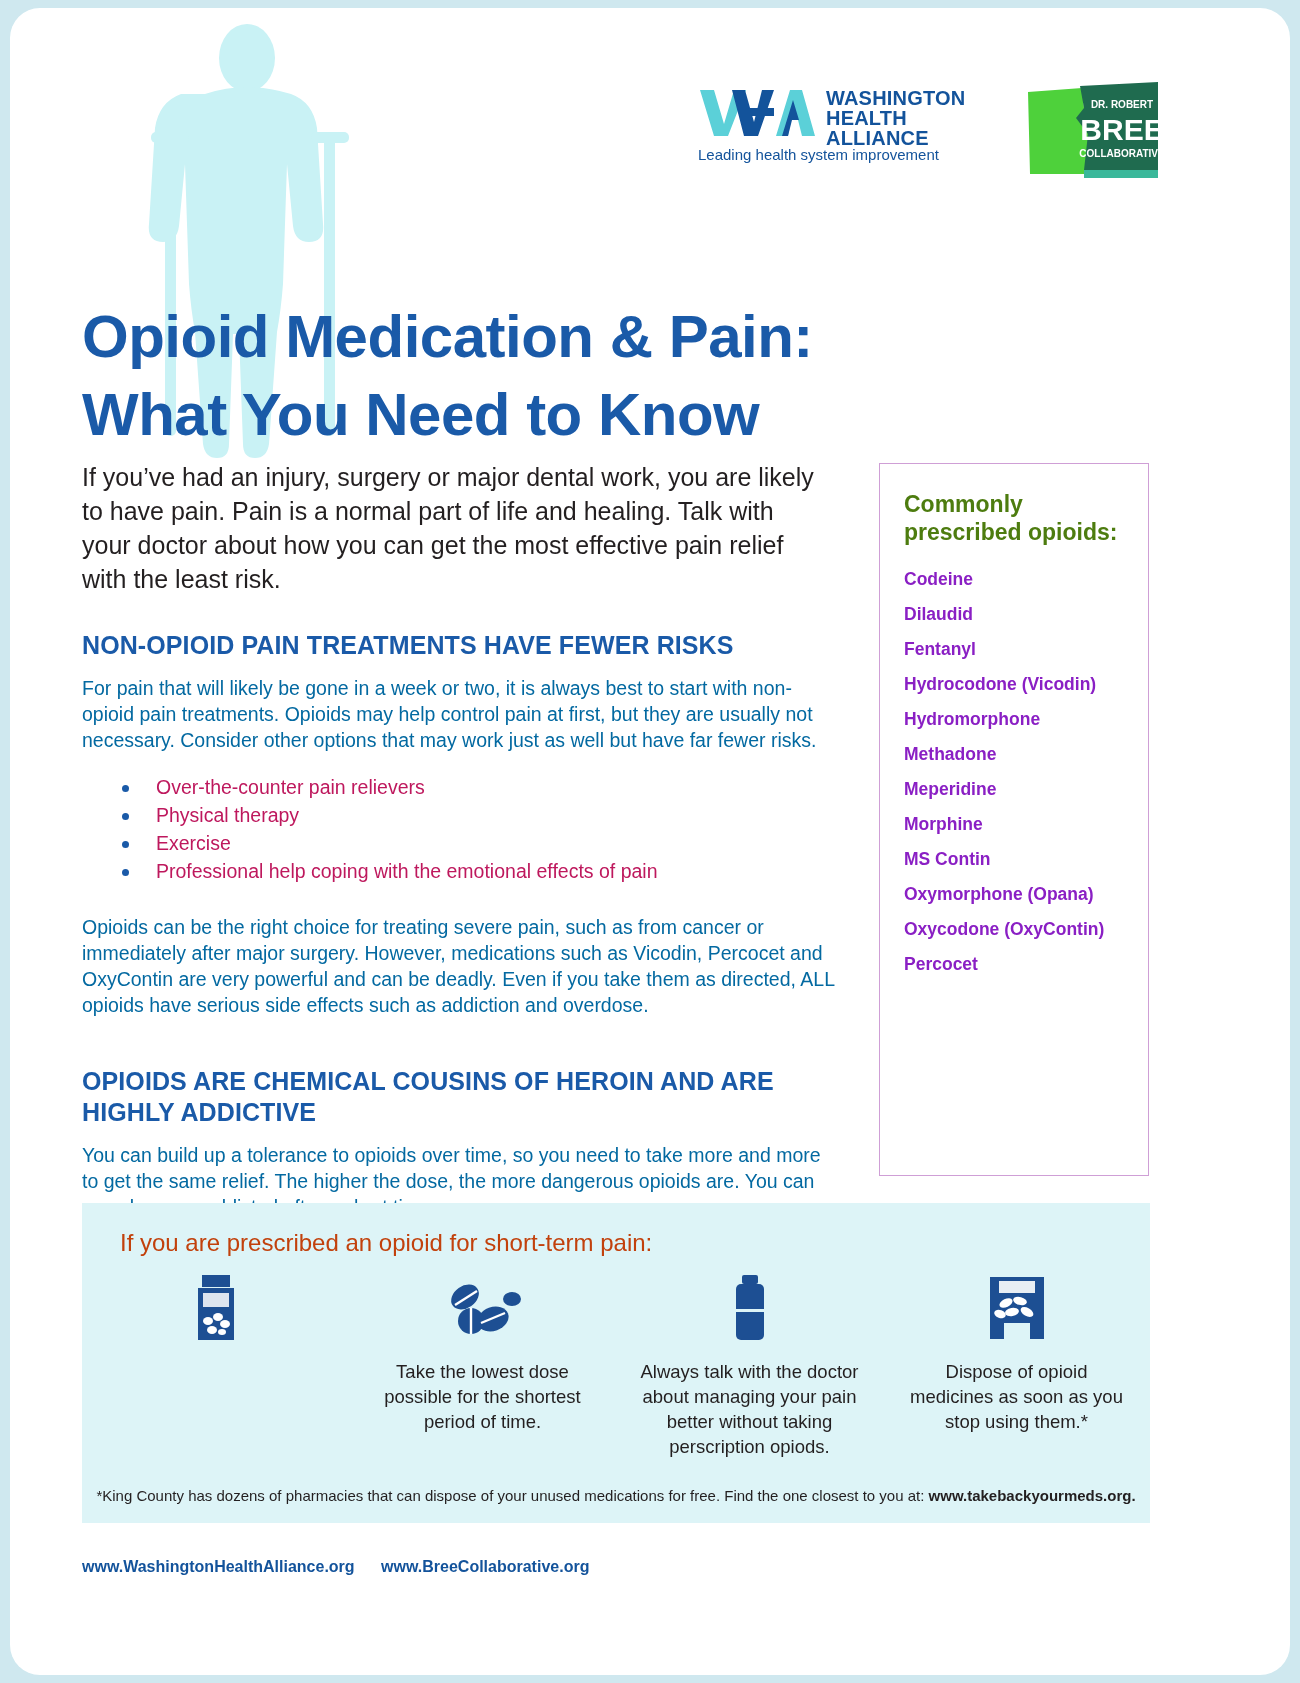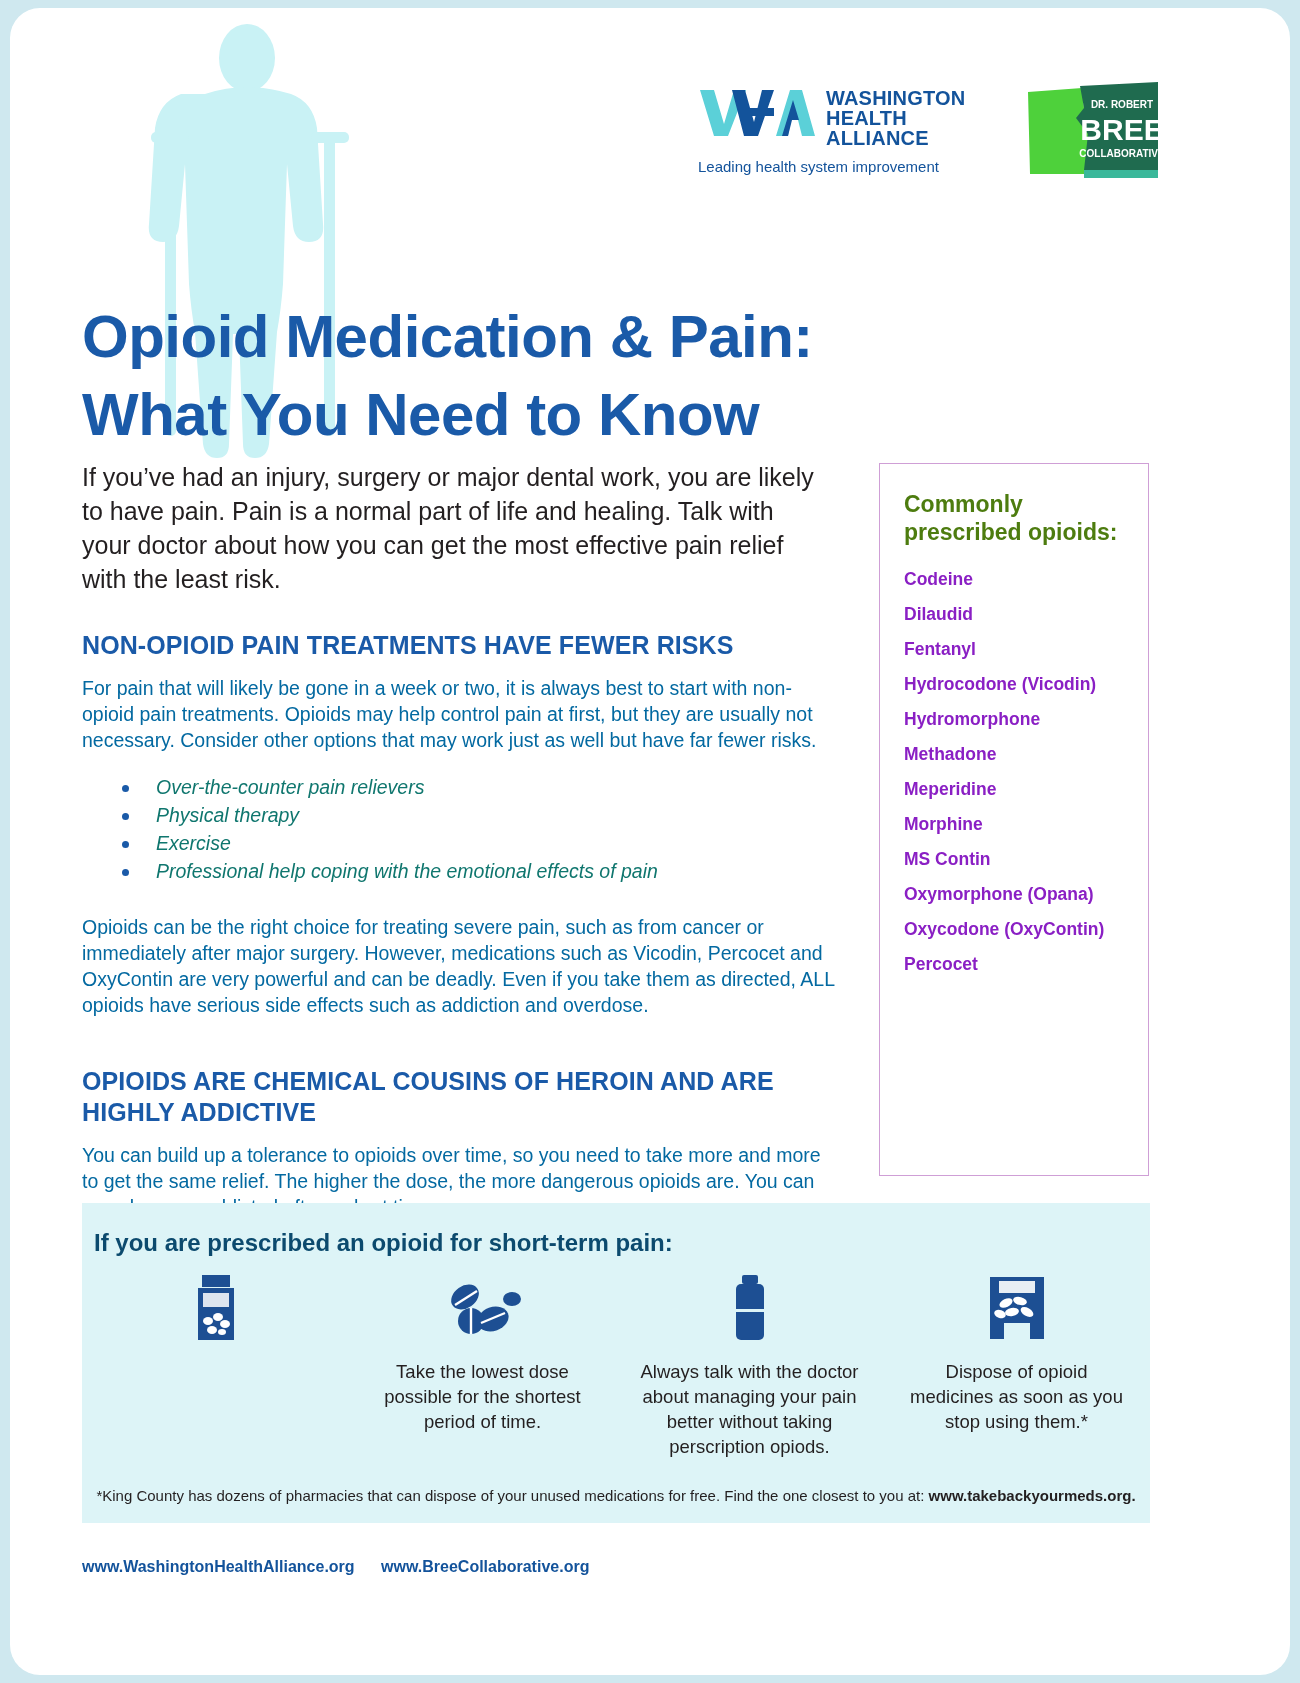--- a/index.html
+++ b/index.html
@@ -21,21 +21,21 @@
   .silhouette{position:absolute;left:125px;top:8px;width:230px;height:455px;pointer-events:none;}
   .silhouette svg{display:block;width:100%;height:100%;}
 
   
   .logos{position:absolute;top:66px;left:0;width:1280px;height:110px;}
   .wha-logo{position:absolute;left:688px;top:12px;width:235px;height:100px;}
   .wha-mark{position:relative;width:118px;height:54px;}
   .wha-mark svg{display:block;}
   .wha-words{position:absolute;left:128px;top:2px;color:#13539b;font-weight:bold;
     font-size:20px;line-height:20px;letter-spacing:.2px;}
-  .wha-tag{position:absolute;left:0;top:72px;color:#13539b;font-size:15px;
+  .wha-tag{position:absolute;left:0;top:60px;color:#13539b;font-size:15px;
     font-family:"Liberation Sans", sans-serif;font-style:normal;white-space:nowrap;}
   .bree-logo{position:absolute;left:1000px;top:4px;width:150px;height:104px;}
   .bree-logo svg{display:block;}
 
   
   .title{
     position:absolute;left:72px;top:250px;width:900px;
     color:#1a5aa8;font-weight:bold;font-size:60px;line-height:78px;
     letter-spacing:-0.5px;
   }
@@ -48,22 +48,22 @@
   }
   h2.sec{
     color:#1a5aa8;font-weight:bold;font-size:25px;line-height:31px;
     margin:0 0 14px 0;letter-spacing:.1px;
   }
   p.body{
     color:#0369a1;font-size:19.5px;line-height:26px;margin:0 0 22px 0;width:756px;
   }
   ul.bullets{list-style:none;margin:0 0 30px 0;padding:0;}
   ul.bullets li{
-    position:relative;color:#0f766e;font-size:19.5px;line-height:25px;
-    padding-left:74px;margin-bottom:3px;font-style:italic;
+    position:relative;color:#be185d;font-size:19.5px;line-height:25px;
+    padding-left:74px;margin-bottom:3px;
   }
   ul.bullets li:before{
     content:"";position:absolute;left:40px;top:10px;width:7px;height:7px;
     border-radius:50%;background:#1a5aa8;
   }
   .gap1{height:26px;}
 
   
   .sidebox{
     position:absolute;left:869px;top:455px;width:270px;height:713px;
@@ -81,21 +81,21 @@
   .sidenote{
     margin-top:22px;color:#9b5ec9;font-size:17px;line-height:24px;
   }
 
   
   .panel{
     position:absolute;left:72px;top:1195px;width:1068px;height:320px;
     background:#ddf4f7;
   }
   .panel h3{
-    margin:0;padding:26px 0 0 12px;color:#0c4a6e;font-weight:bold;
+    margin:0;padding:26px 0 0 38px;color:#c2410c;font-weight:normal;
     font-size:24px;line-height:28px;
   }
   .cols{position:absolute;top:56px;left:0;width:1068px;display:flex;}
   .col{width:267px;text-align:center;}
   .icon-wrap{height:82px;display:flex;align-items:flex-end;justify-content:center;}
   .icon-wrap svg{display:block;}
   .cap{
     margin-top:18px;color:#231f20;font-size:18.5px;line-height:25px;padding:0 24px;
   }
   .footnote{

